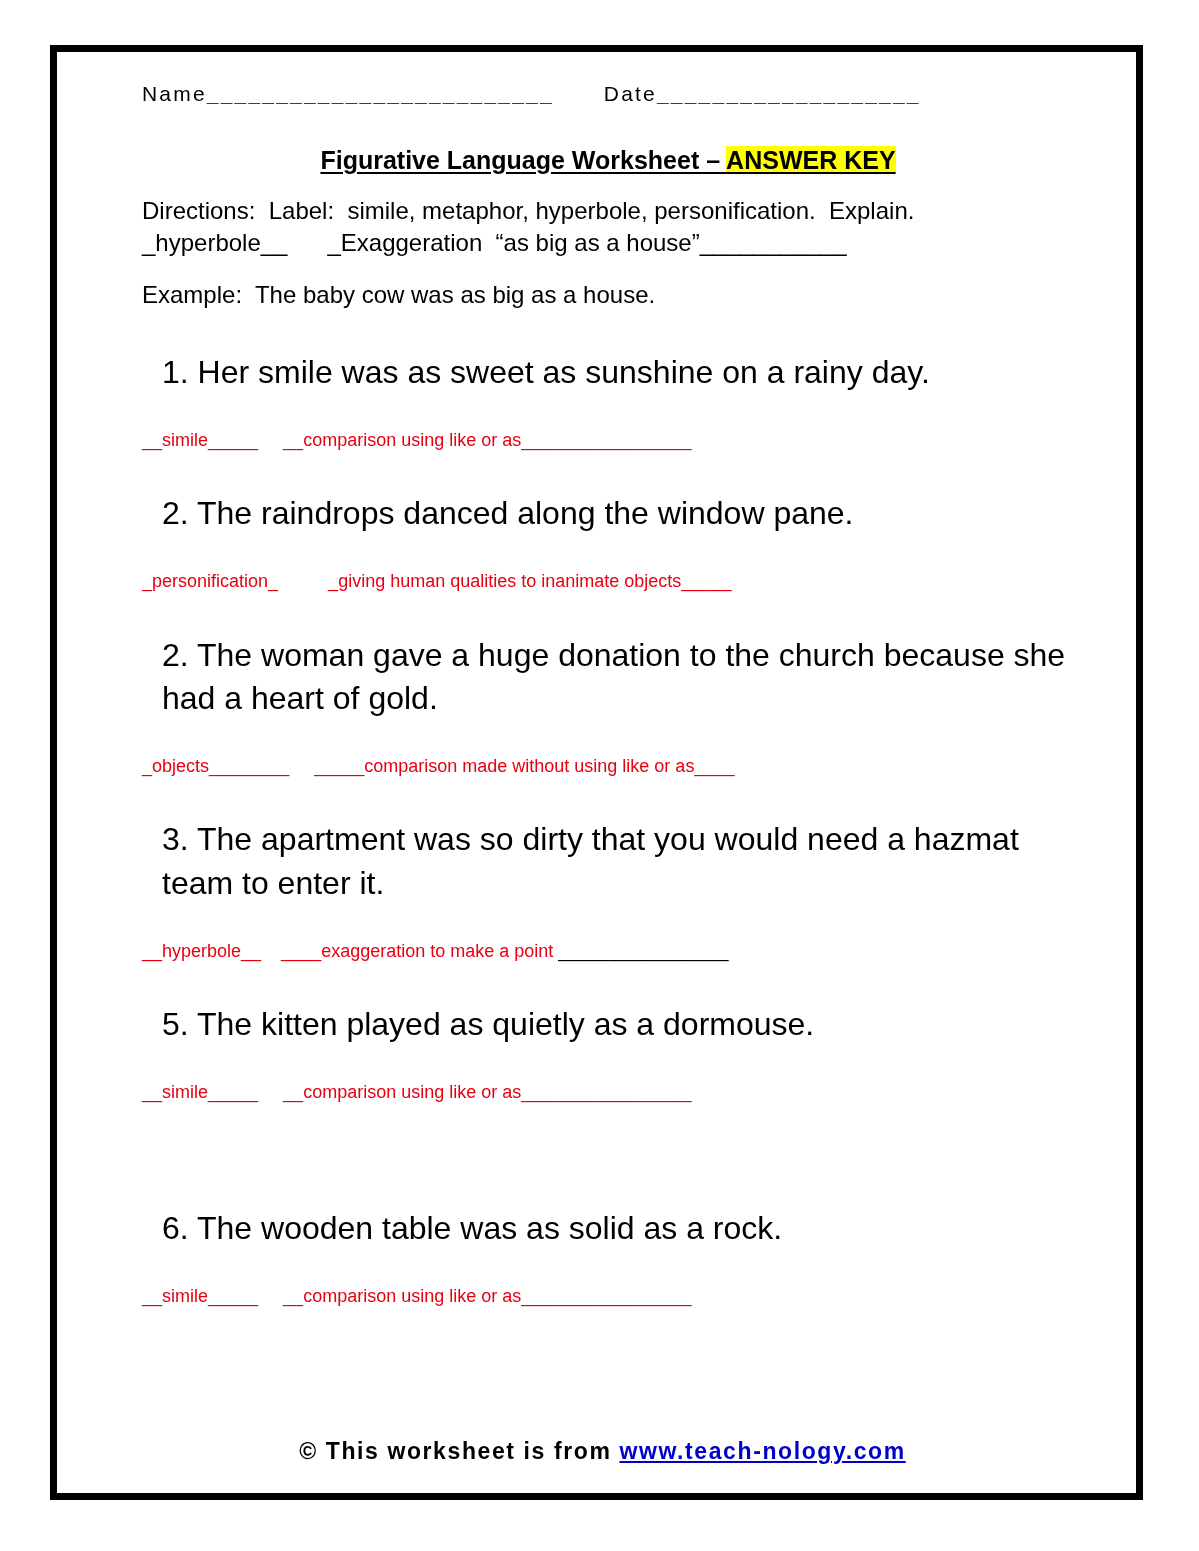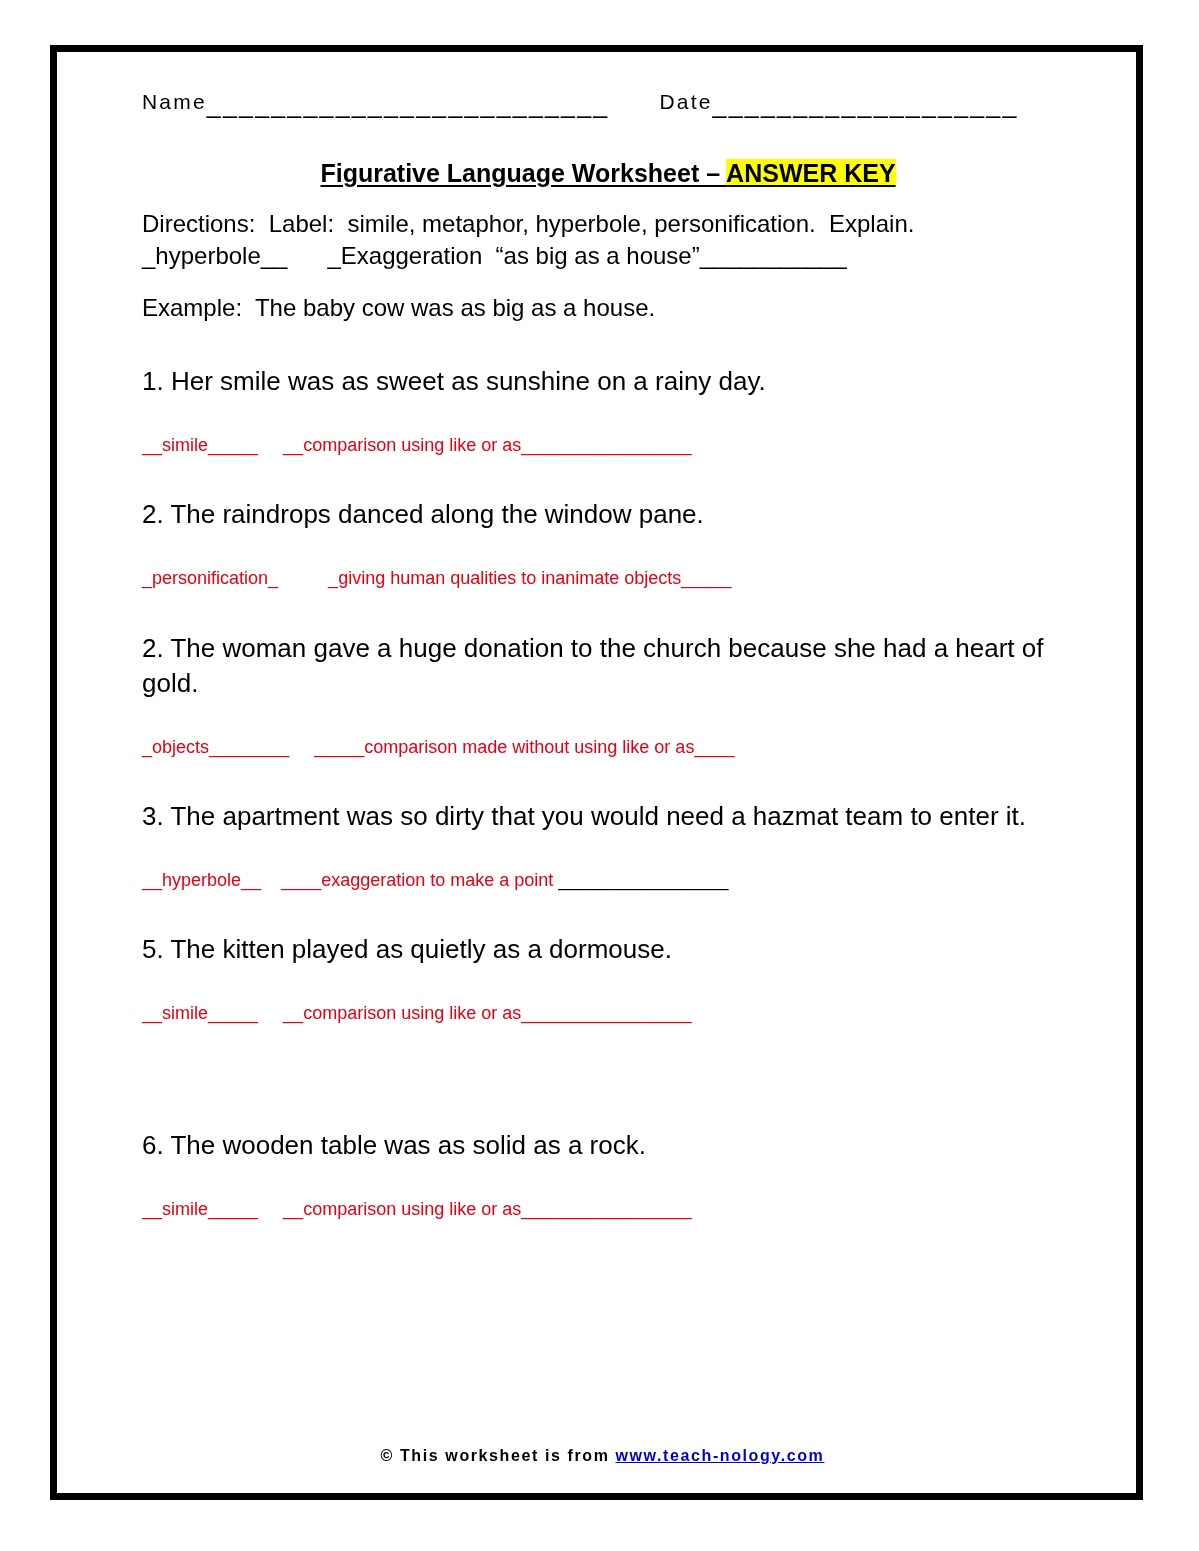--- a/index.html
+++ b/index.html
@@ -29,28 +29,28 @@
   .inner {
     position: absolute;
     left: 85px;
     top: 14px;
     right: 32px;
   }
 
   
   .name-date-row {
     display: flex;
-    align-items: flex-start;
+    align-items: flex-end;
     font-size: 21px;
     letter-spacing: 2.2px;
-    margin-top: 24px;
+    margin-top: 16px;
     white-space: nowrap;
   }
   .field-label { font-size: 21px; letter-spacing: 2.2px; }
-  .field-rule  { font-size: 25px; letter-spacing: 2.2px; }
+  .field-rule  { font-size: 21px; letter-spacing: 2.2px; font-weight: bold; }
   .gap-date { display: inline-block; width: 50px; }
 
   
   .title-wrap {
     text-align: center;
     margin-top: 40px;
     padding-right: 30px;
   }
   .title {
     display: inline-block;
@@ -67,45 +67,46 @@
   
   .para {
     font-size: 24px;
     line-height: 1.33;
     margin-top: 20px;
     white-space: pre-wrap;
   }
   .para.tight { margin-top: 0; }
 
   .q {
-    font-size: 26px;
+    font-size: 32px;
     line-height: 1.35;
     margin-top: 40px;
     max-width: 930px;
+    margin-left: 20px;
   }
 
   .ans {
     font-size: 18px;
     line-height: 1.35;
     margin-top: 34px;
     color: #E60012;
     white-space: pre;
   }
   .ans .black { color: #000000; }
 
   .spacer-line { height: 62px; }
 
   
   .footer {
     position: absolute;
     left: 12px;
     right: 0;
     bottom: 28px;
     text-align: center;
-    font-size: 16px;
+    font-size: 23px;
     font-weight: bold;
     letter-spacing: 1.6px;
     white-space: nowrap;
   }
   .footer .url {
     color: #0000CC;
     text-decoration: underline;
   }
 </style>
 </head>

